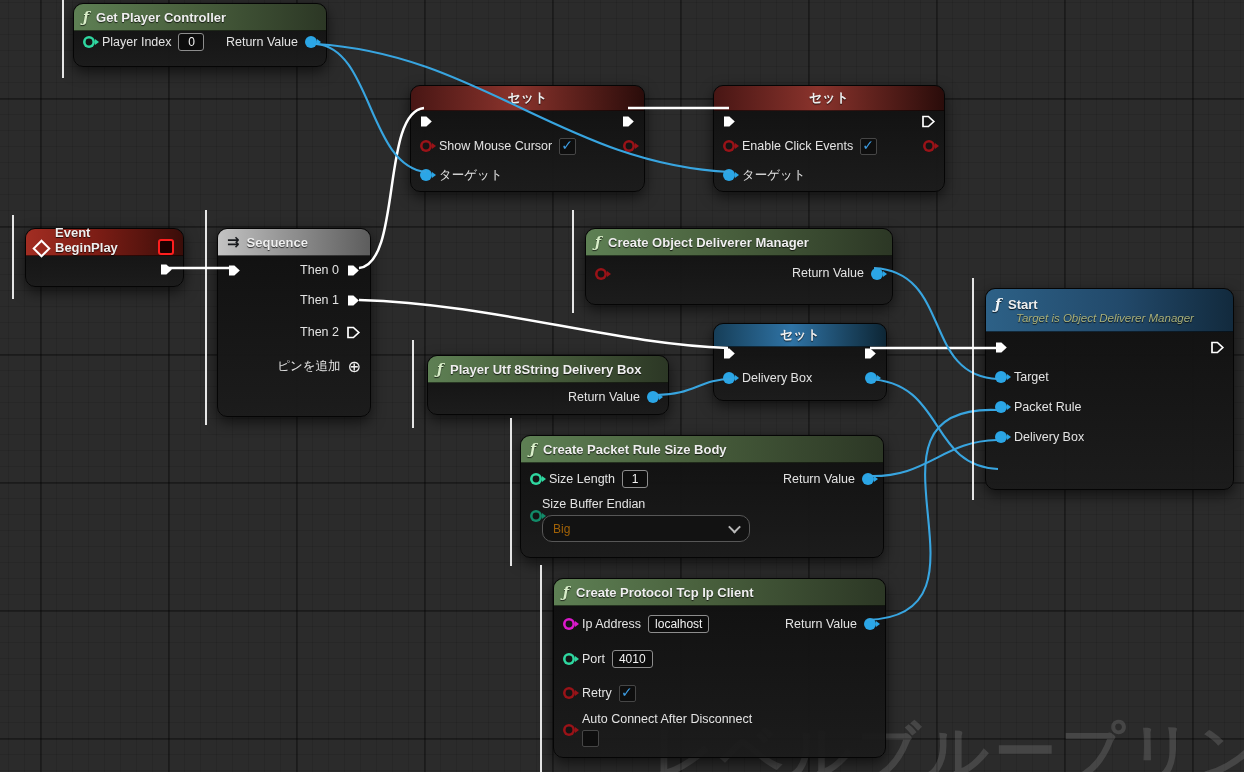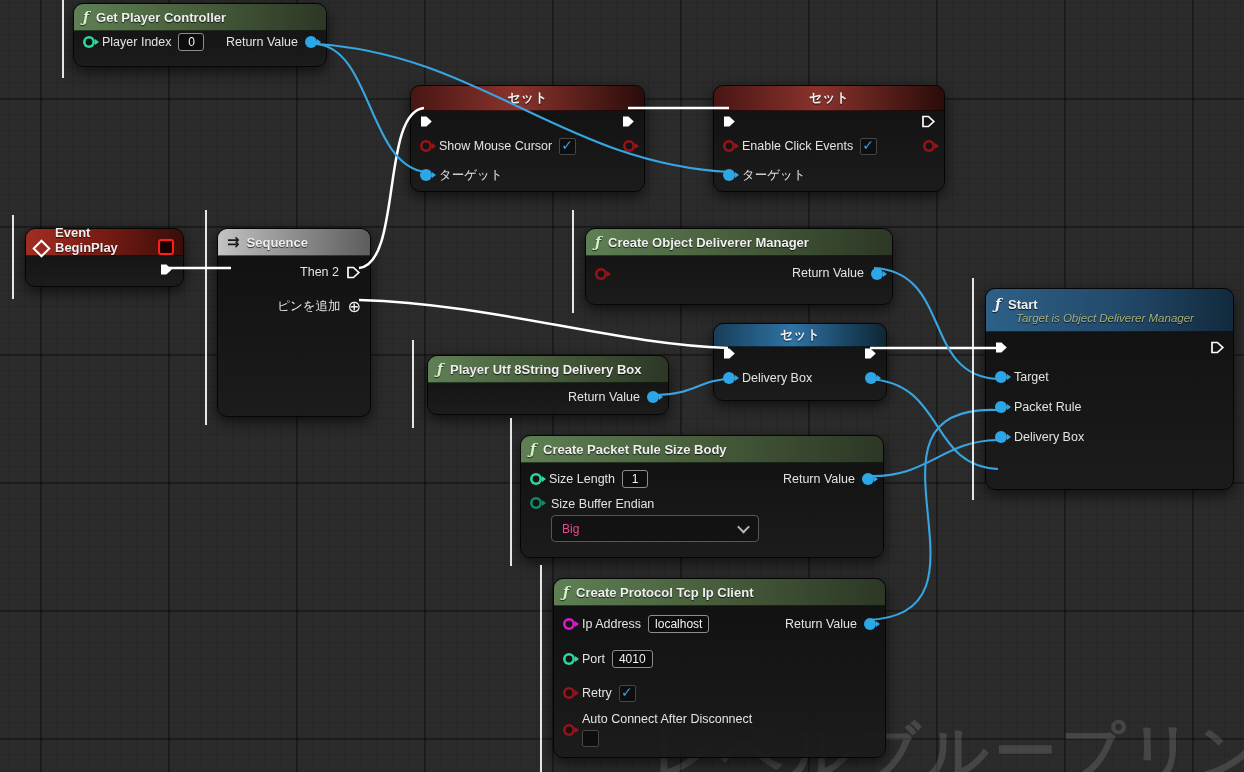--- a/index.html
+++ b/index.html
@@ -50,21 +50,21 @@
   .c-obj{color:#2ba6e6;} .c-bool{color:#991318;} .c-int{color:#2fd7a0;}
   .c-str{color:#dc19cc;} .c-enum{color:#128a68;}
   
   .xp{flex:0 0 auto;}
   .xp path{fill:#fff;}
   .xp.h path{fill:none;stroke:#fff;stroke-width:1.7;}
   
   .valbox{min-width:12px;padding:1px 6px;background:#0d0d0d;border:1px solid #8d8d8d;border-radius:3px;font-size:12px;color:#f2f2f2;text-align:center;white-space:nowrap;}
   .cb{width:15px;height:15px;background:#0e0e0e;border:1px solid #464646;border-radius:2px;position:relative;flex:0 0 auto;}
   .cb.on::after{content:"✓";position:absolute;left:1px;top:-2px;color:#3d9be0;font-weight:700;font-size:14px;}
-  .dd{width:186px;height:25px;background:#121212;border:1px solid #575757;border-radius:4px;display:flex;align-items:center;justify-content:space-between;padding:0 10px;font-size:12px;color:#ec4899;}
+  .dd{width:186px;height:25px;background:#121212;border:1px solid #575757;border-radius:10px;display:flex;align-items:center;justify-content:space-between;padding:0 10px;font-size:12px;color:#a16207;}
   .chev{width:7px;height:7px;border-right:2px solid #b8b8b8;border-bottom:2px solid #b8b8b8;transform:rotate(45deg) translate(-1px,-1px);}
   .seq-ic{color:#17191c;font-weight:900;font-size:15px;text-shadow:none;}
   .diamond{width:9px;height:9px;border:2.5px solid #fff;transform:rotate(45deg);flex:0 0 auto;}
   .bp-box{width:12px;height:12px;border:2px solid #ff1e1e;border-radius:3px;background:#1c0000;margin-left:auto;flex:0 0 auto;}
   .addpin-ic{color:#efefef;font-size:16px;font-weight:400;}
   
   .wires{position:absolute;left:0;top:0;z-index:3;pointer-events:none;}
   .w-exec{stroke:#ffffff;stroke-width:2.5;fill:none;}
   .w-data{stroke:#38a5e0;stroke-width:2.1;fill:none;}
   .guide{position:absolute;width:2px;background:rgba(255,255,255,.88);z-index:5;}
@@ -170,20 +170,37 @@
           <path d="M2 2.5h5.4l5.4 5-5.4 5H2z"></path>
         </svg>
     </div>
   </div>
 
   <div class="node" style="left:217px;top:228px;width:152px;height:187px">
     <div class="hdr hdr-gray">
       <span class="seq-ic">⇉</span>
       <span>Sequence</span>
     </div>
+    <div class="r" style="height:28px">
+      <svg class="xp" width="15" height="15" viewBox="0 0 15 15">
+          <path d="M2 2.5h5.4l5.4 5-5.4 5H2z"></path>
+        </svg>
+      <span class="sp"></span>
+      <span class="lbl">Then 0</span>
+      <svg class="xp" width="15" height="15" viewBox="0 0 15 15">
+          <path d="M2 2.5h5.4l5.4 5-5.4 5H2z"></path>
+        </svg>
+    </div>
+    <div class="r" style="height:32px">
+      <span class="sp"></span>
+      <span class="lbl">Then 1</span>
+      <svg class="xp" width="15" height="15" viewBox="0 0 15 15">
+          <path d="M2 2.5h5.4l5.4 5-5.4 5H2z"></path>
+        </svg>
+    </div>
     <div class="r" style="height:32px">
       <span class="sp"></span>
       <span class="lbl">Then 2</span>
       <svg class="xp h" width="15" height="15" viewBox="0 0 15 15">
           <path d="M2 2.5h5.4l5.4 5-5.4 5H2z"></path>
         </svg>
     </div>
     <div class="r" style="height:36px">
       <span class="sp"></span>
       <span class="lbl">ピンを追加</span>
@@ -274,21 +291,21 @@
       <span>Create Packet Rule Size Body</span>
     </div>
     <div class="r" style="height:32px">
       <span class="cpin c-int hollow"></span>
       <span class="lbl">Size Length</span>
       <span class="valbox">1</span>
       <span class="sp"></span>
       <span class="lbl">Return Value</span>
       <span class="cpin c-obj filled"></span>
     </div>
-    <div style="display:flex;align-items:flex-start;gap:9px;padding:2px 9px 10px 9px">
+    <div style="display:flex;align-items:center;gap:0;padding:2px 9px 10px 9px">
       <span class="cpin c-enum hollow" style="margin-bottom:8px"></span>
       <div>
         <div class="lbl" style="margin-bottom:4px">Size Buffer Endian</div>
         <div class="dd">
           <span>Big</span>
           <span class="chev"></span>
         </div>
       </div>
     </div>
   </div>

